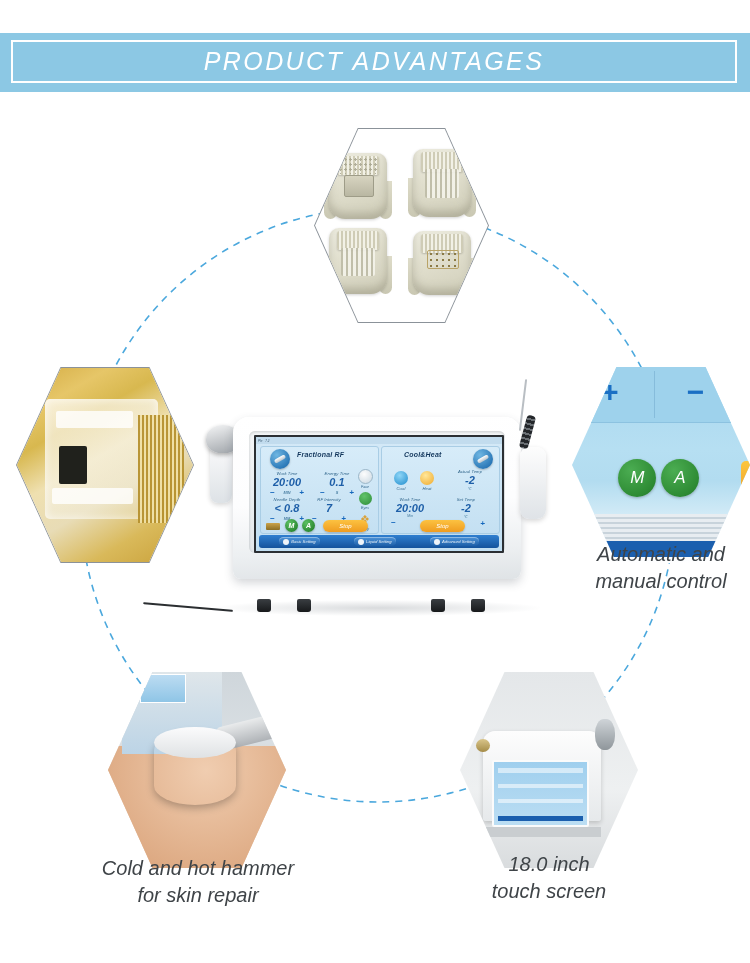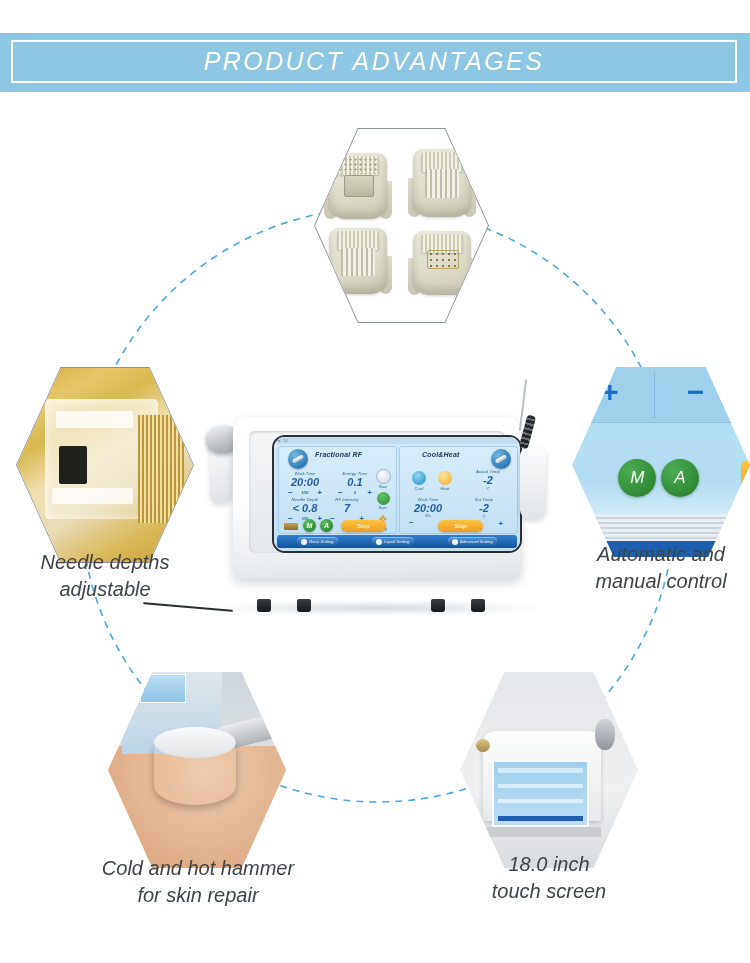--- a/index.html
+++ b/index.html
@@ -235,23 +235,22 @@
     box-shadow:0 4px 10px rgba(60,70,80,.22), inset 0 1px 0 #fff;
   }
   .m-bezel{
     position:absolute;left:16px;top:14px;width:256px;height:122px;
     background:linear-gradient(180deg,#f4f6f7,#e3e7ea);
     border-radius:6px;
     box-shadow:inset 0 1px 3px rgba(0,0,0,.18);
   }
   .m-screen{
     position:absolute;left:5px;top:4px;width:246px;height:114px;
-    background:#cfe6f5;border:2px solid #2b2f33;border-radius:13px;
+    background:#cfe6f5;border:2px solid #2b2f33;border-radius:1px;
     overflow:hidden;
-    margin-left:18px;
   }
   .m-screen-in{position:absolute;inset:0;background:linear-gradient(180deg,#d4e9f7,#c2dff2);}
   .m-statusbar{
     position:absolute;left:0;top:0;width:100%;height:7px;
     background:#c2dcee;display:flex;align-items:center;gap:3px;padding-left:2px;
     font-size:3px;color:#3c5a72;box-sizing:border-box;
   }
   .panel{
     position:absolute;top:9px;height:86px;
     background:linear-gradient(180deg,#d7ecf9,#c4e0f2);
@@ -417,24 +416,20 @@
     <div class="inner">
       <div class="gold-cart">
         <div class="gold-clear"></div>
         <div class="gold-bar" style="left:22%;top:22%;width:44%;height:9%;"></div>
         <div class="gold-bar" style="left:20%;top:62%;width:46%;height:8%;"></div>
         <div class="gold-blk"></div>
         <div class="gold-needles"></div>
       </div>
     </div>
   </div>
-  <div class="caption" style="left:5px;top:549px;width:200px;">
-    <div>Needle depths</div>
-    <div>adjustable</div>
-  </div>
 
   <div class="hex" id="hex-right">
     <div class="scr">
       <div class="scr-topband"></div>
       <div class="scr-divider"></div>
       <div class="scr-plus">+</div>
       <div class="scr-minus">−</div>
       <div class="scr-btn" id="scr-btn-m">M</div>
       <div class="scr-btn" id="scr-btn-a">A</div>
       <div class="scr-bars"></div>

